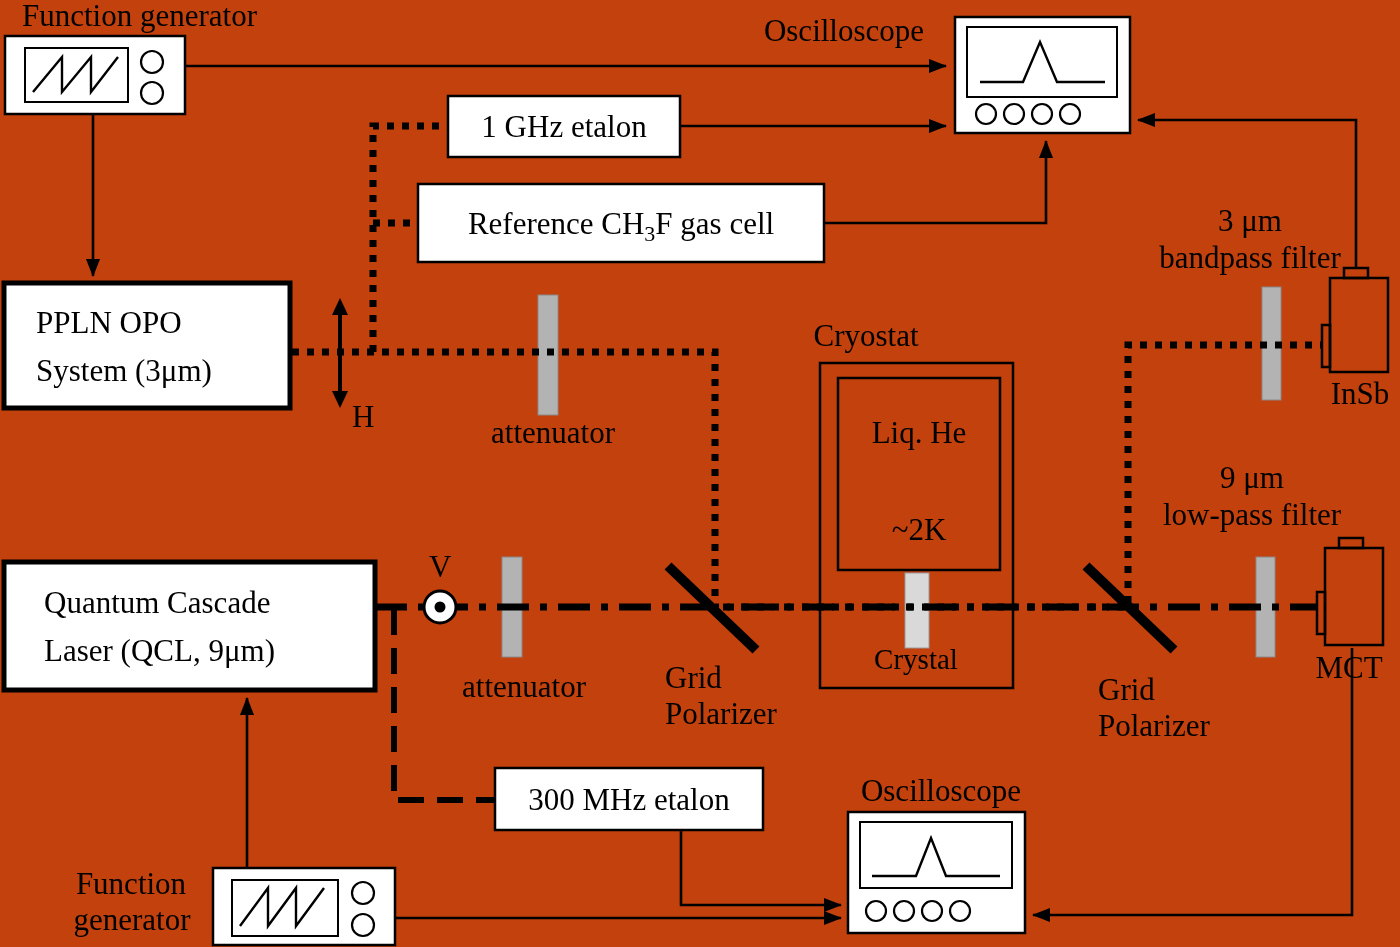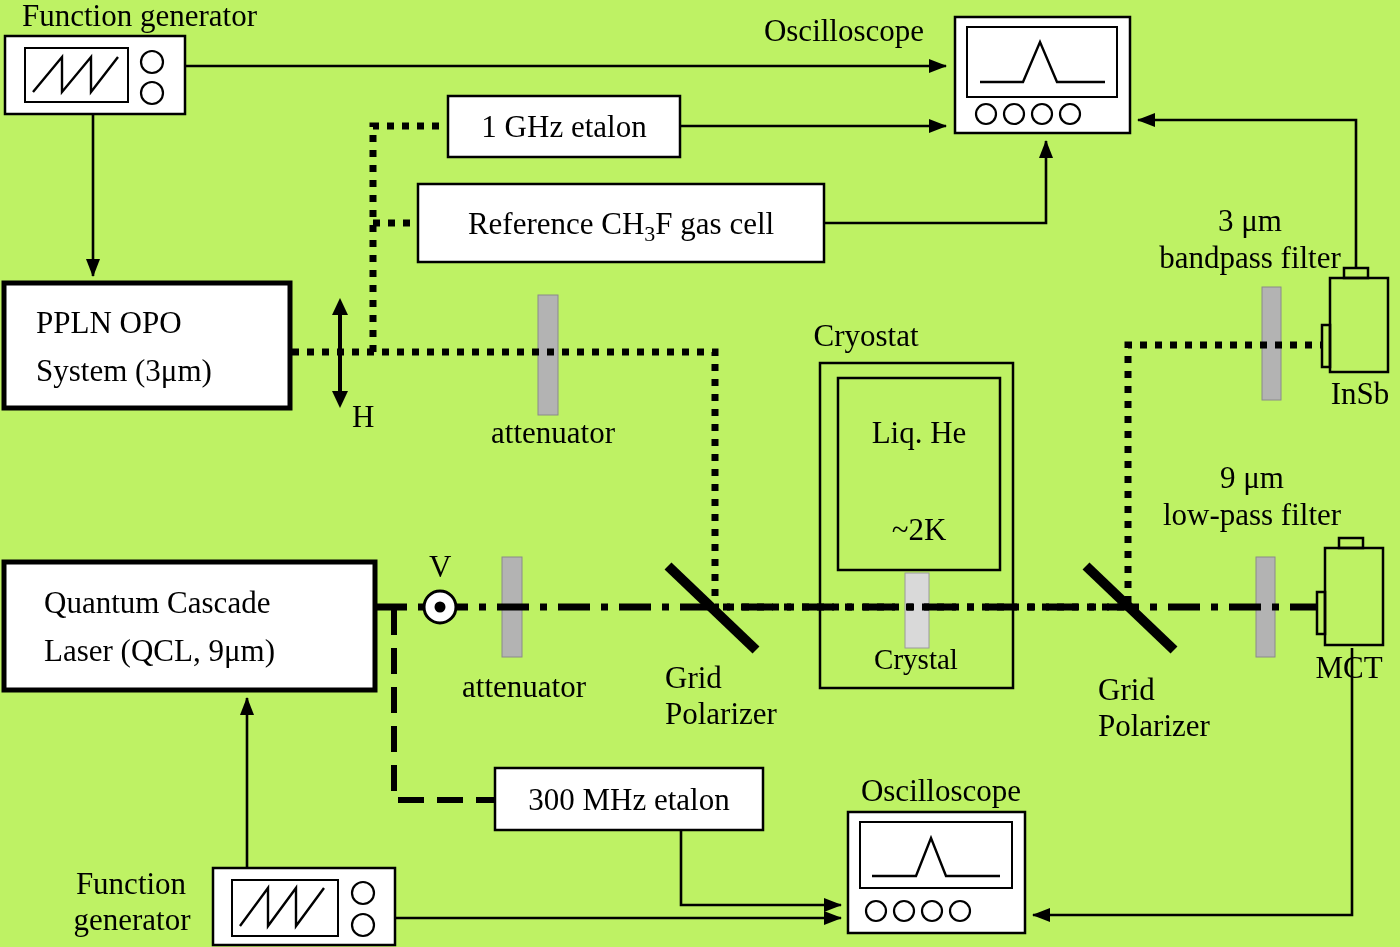--- a/index.html
+++ b/index.html
@@ -1,16 +1,16 @@
 <!DOCTYPE html>
 <html><head>
 <meta charset="utf-8">
 <style>
   html,body{margin:0;padding:0;background:#fff;}
-  .stage{position:relative;width:1400px;height:947px;background:#bef264;overflow:hidden;}
+  .stage{position:relative;width:1400px;height:947px;background:#c2410c;overflow:hidden;}
   svg{display:block;}
   svg text{font-family:"Liberation Serif","DejaVu Serif",serif;fill:#000;}
   .lbl{font-size:31px;}
   .lbl-sm{font-size:29px;}
   .box{fill:#fff;stroke:#000;stroke-width:2.5;}
   .box-bold{fill:#fff;stroke:#000;stroke-width:5;}
   .frame{fill:none;stroke:#000;stroke-width:2.5;}
   .icon-rect{fill:#fff;stroke:#000;stroke-width:2;}
   .knob{fill:#fff;stroke:#000;stroke-width:2.2;}
   .wave{fill:none;stroke:#000;stroke-width:2.4;}

